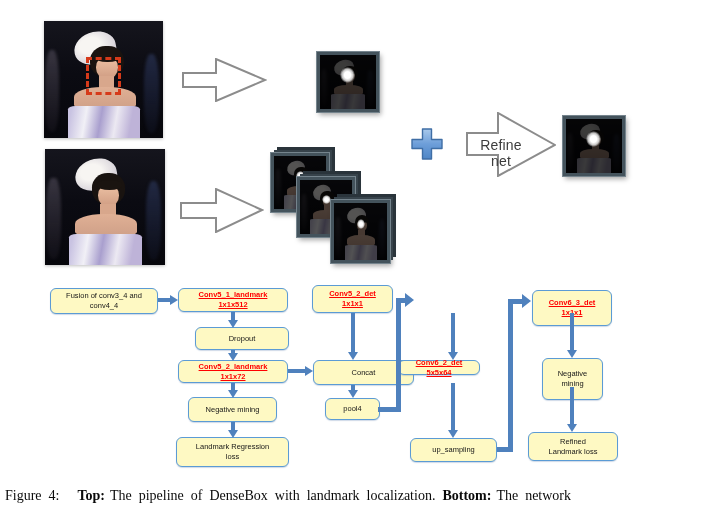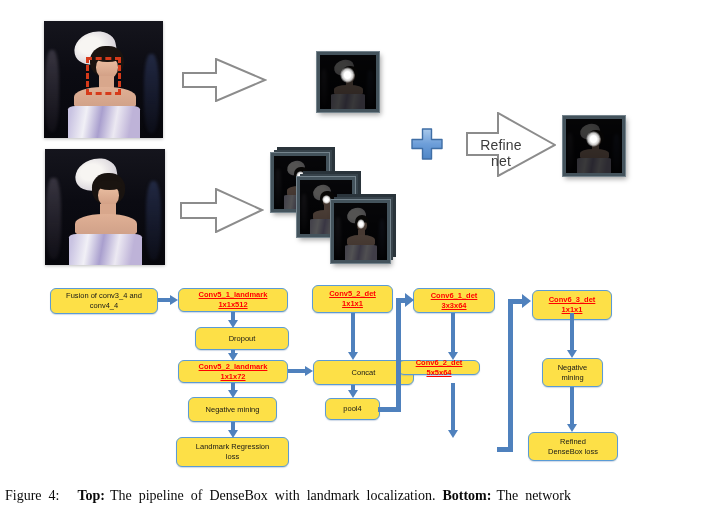--- a/index.html
+++ b/index.html
@@ -39,21 +39,21 @@
   .hm-glow{position:absolute;left:35%;top:22%;width:28%;height:30%;border-radius:50%;
      background:radial-gradient(ellipse at center,#ffffff 30%,rgba(255,255,255,.75) 52%,rgba(255,255,255,0) 72%);}
   .hm-glow.small{left:43%;top:28%;width:16%;height:17%;}
 
   
   .svgabs{position:absolute;}
   .refine-label{position:absolute;left:472px;top:137px;width:58px;text-align:center;
      font-size:14px;color:#3c3c3c;letter-spacing:.2px;}
 
   
-  .fc-box{position:absolute;background:#fde047;border:1.6px solid #5b9bd5;border-radius:6px;
+  .fc-box{position:absolute;background:#fef9c3;border:1.6px solid #5b9bd5;border-radius:6px;
      display:flex;flex-direction:column;align-items:center;justify-content:center;
      box-sizing:border-box;box-shadow:0 1px 1px rgba(120,150,190,.35);
      font-size:7.5px;line-height:1.3;}
   .fc-box .bl{display:block;white-space:nowrap;}
   .fc-box .bl:empty{display:none;}
   .fc-box[data-tone="red"] .bl{color:#ff0000;font-weight:700;text-decoration:underline;}
   .fc-box[data-tone="black"] .bl{color:#171717;font-weight:400;}
 
   .vline,.hline{position:absolute;background:#4f81bd;}
   .ah-down{position:absolute;width:0;height:0;border-left:5px solid transparent;
@@ -229,39 +229,39 @@
     <span class="bl">1x1x1</span>
   </div>
   <div class="fc-box" style="left:313px;top:360px;width:101px;height:25px" data-tone="black">
     <span class="bl">Concat</span>
 
   </div>
   <div class="fc-box" style="left:325px;top:398px;width:55px;height:22px" data-tone="black">
     <span class="bl">pool4</span>
 
   </div>
-  <div class="fc-box" style="left:413px;top:288px;width:82px;height:25px" data-tone="red">
-    <span class="bl">Conv6_1_det</span>
-    <span class="bl">3x3x64</span>
-  </div>
   <div class="fc-box" style="left:398px;top:360px;width:82px;height:15px" data-tone="red">
     <span class="bl">Conv6_2_det</span>
     <span class="bl">5x5x64</span>
   </div>
-  <div class="fc-box" style="left:532px;top:290px;width:80px;height:30px" data-tone="red">
+  <div class="fc-box" style="left:410px;top:438px;width:87px;height:24px" data-tone="black">
+    <span class="bl">up_sampling</span>
+
+  </div>
+  <div class="fc-box" style="left:532px;top:290px;width:80px;height:36px" data-tone="red">
     <span class="bl">Conv6_3_det</span>
     <span class="bl">1x1x1</span>
   </div>
-  <div class="fc-box" style="left:542px;top:358px;width:61px;height:29px" data-tone="black">
+  <div class="fc-box" style="left:542px;top:358px;width:61px;height:42px" data-tone="black">
     <span class="bl">Negative</span>
     <span class="bl">mining</span>
   </div>
   <div class="fc-box" style="left:528px;top:432px;width:90px;height:29px" data-tone="black">
     <span class="bl">Refined</span>
-    <span class="bl">DenseBox loss</span>
+    <span class="bl">Landmark loss</span>
   </div>
 
   <div class="hline" style="left:158px;top:298px;width:12px;height:4px"></div>
   <div class="ah-right" style="left:170px;top:295px"></div>
 
   <div class="vline" style="left:231px;top:312px;width:4px;height:8px"></div>
   <div class="ah-down" style="left:228px;top:320px"></div>
 
   <div class="vline" style="left:231px;top:350px;width:4px;height:3px"></div>
   <div class="ah-down" style="left:228px;top:353px"></div>

